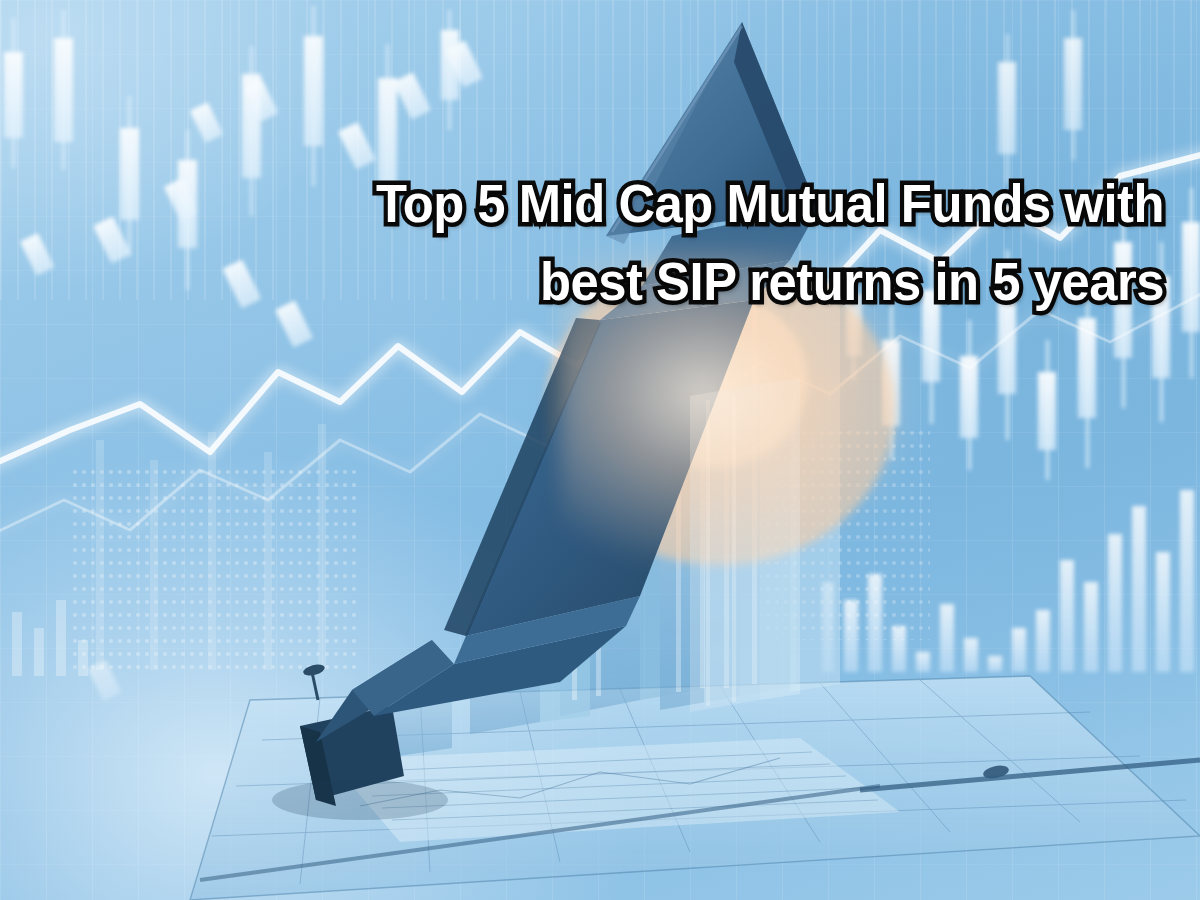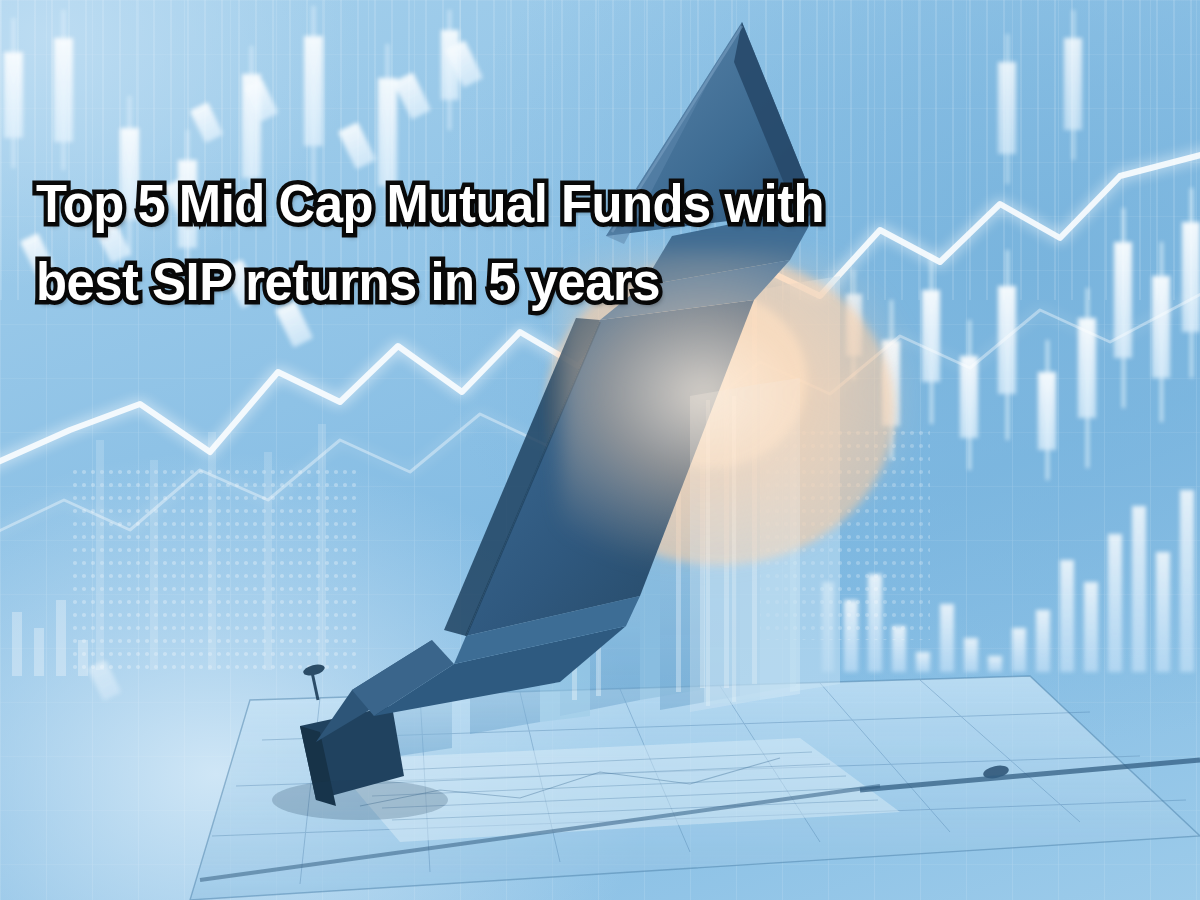--- a/index.html
+++ b/index.html
@@ -36,21 +36,21 @@
       repeating-linear-gradient(to right, rgba(255,255,255,.5) 0 2px, rgba(255,255,255,0) 2px 17px);
   }
 
   
   .art{position:absolute;inset:0;width:1200px;height:900px;}
 
   
   .headline{
     position:absolute;
     left:0;right:0;top:166px;
-    text-align:left;
+    text-align:right;
     z-index:60;
     pointer-events:none;
   }
   .hl-line{
     display:block;
     font-size:54px;
     line-height:74px;
     font-weight:700;
     color:#ffffff;
     letter-spacing:-0.5px;

